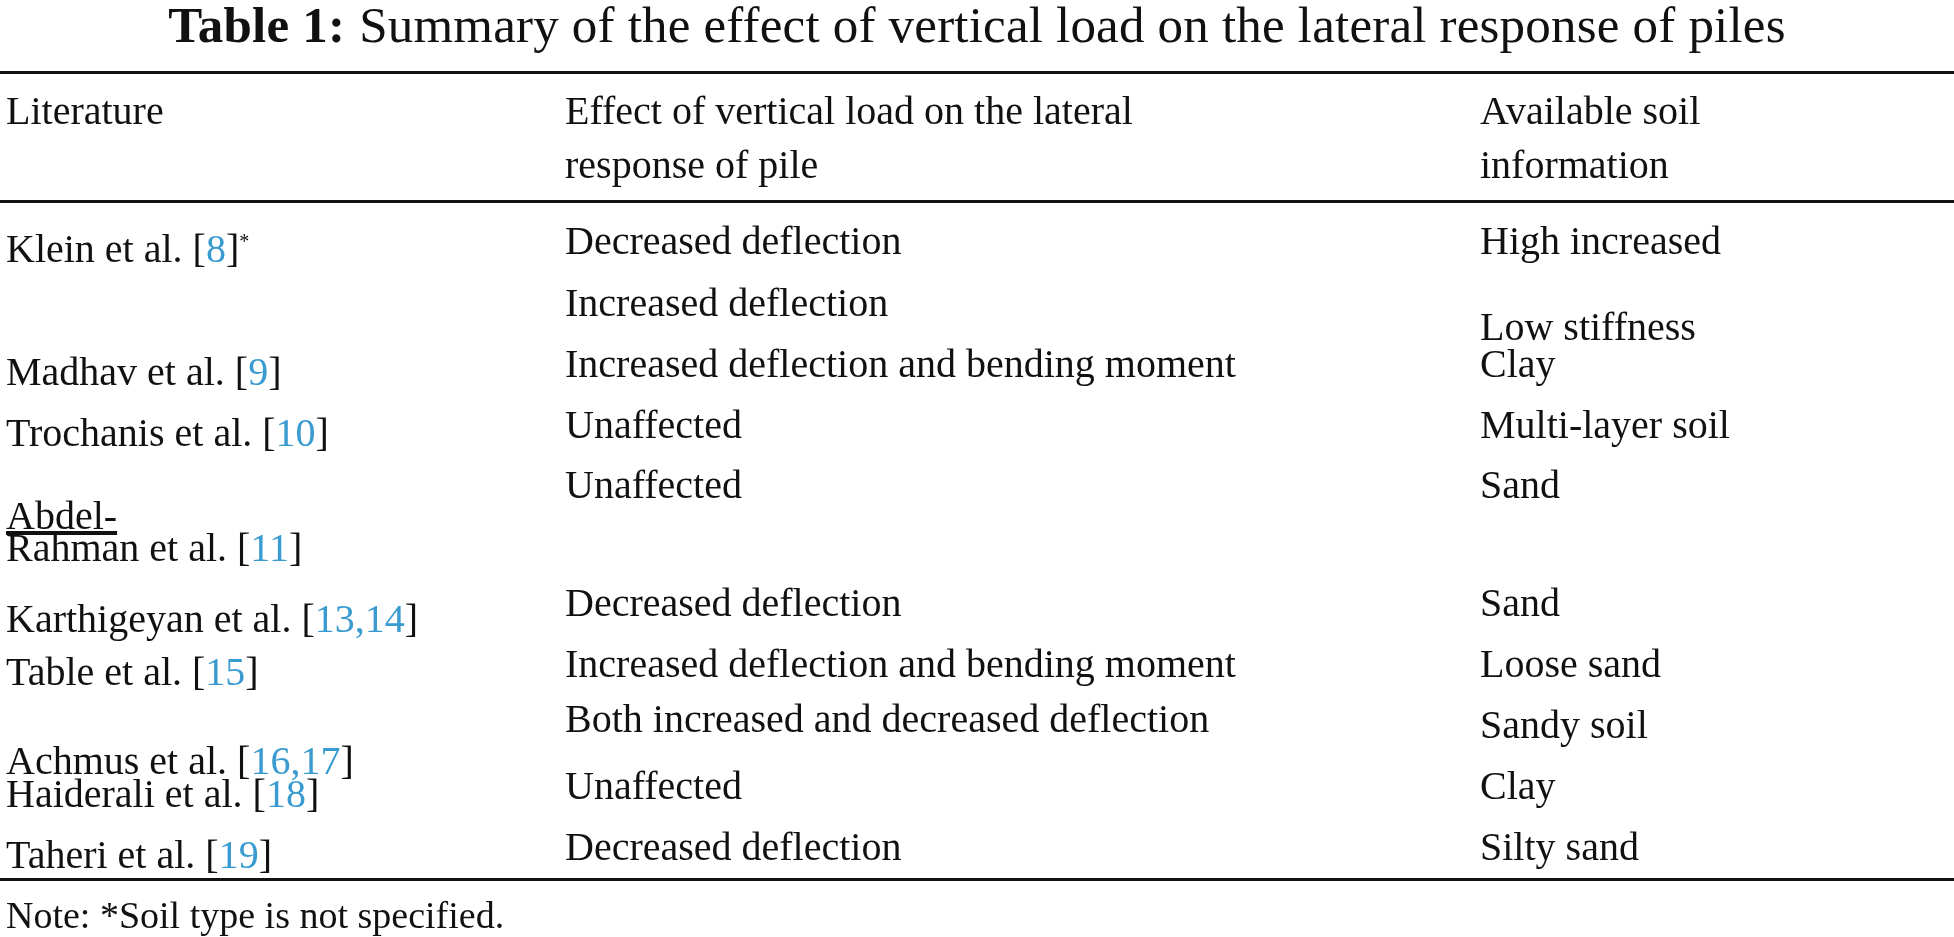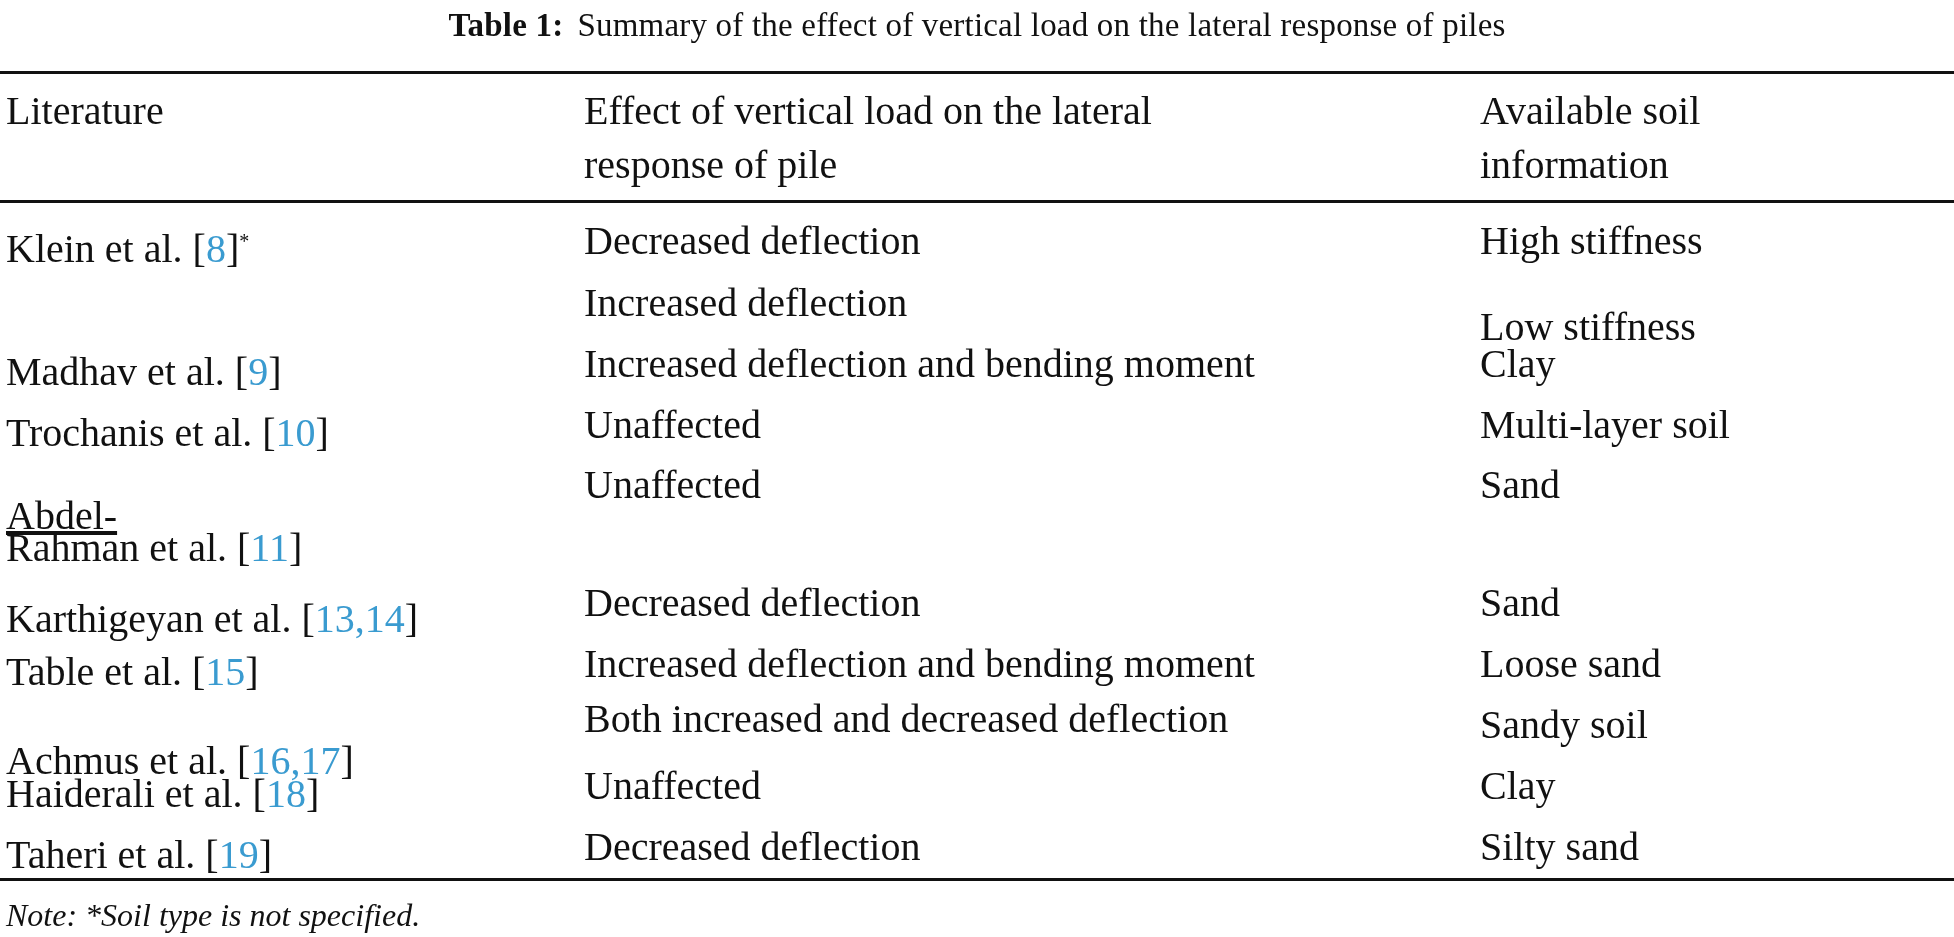--- a/index.html
+++ b/index.html
@@ -1,51 +1,51 @@
 <!DOCTYPE html>
 <html><head>
 <meta charset="utf-8">
 <style>
   html, body { margin: 0; padding: 0; background: #ffffff; }
   body { width: 1954px; height: 937px; position: relative; overflow: hidden;
          font-family: "Liberation Serif", "DejaVu Serif", serif; color: #111; }
   .title { position: absolute; top: 2px; left: 0; width: 1954px; text-align: center;
-           font-size: 33px; line-height: 46px; letter-spacing: 0.2px; }
+           font-size: 51px; line-height: 46px; letter-spacing: 0.2px; }
   .title b { font-weight: bold; margin-right: 14px; }
   .rule { position: absolute; left: 0; width: 1954px; background: #111; }
   .rule.top { top: 71px; height: 3px; }
   .rule.head { top: 200px; height: 3px; }
   .rule.bottom { top: 878px; height: 3px; }
   .cell { position: absolute; font-size: 40px; line-height: 54px; white-space: nowrap; }
   .c1 { left: 6px; text-align: right; }
-  .c2 { left: 565px; margin-left: 19px; }
+  .c2 { left: 565px; }
   .c3 { left: 1480px; }
   .cite { color: #3a9bd0; }
   .sup { font-size: 20px; vertical-align: 14px; }
-  .note { position: absolute; left: 6px; top: 896px; font-size: 32px; line-height: 38px; font-style: italic; }
+  .note { position: absolute; left: 6px; top: 896px; font-size: 38px; line-height: 38px; }
 </style>
 </head>
 <body>
 
 <div class="title"><b>Table 1:</b><span>Summary of the effect of vertical load on the lateral response of piles</span></div>
 
 <div class="rule top"></div>
 
 <div class="cell c1" style="top:84px">Literature</div>
 <div class="cell c2" style="top:84px">Effect of vertical load on the lateral</div>
 <div class="cell c2" style="top:138px">response of pile</div>
 <div class="cell c3" style="top:84px">Available soil</div>
 <div class="cell c3" style="top:138px">information</div>
 
 <div class="rule head"></div>
 
 <div id="rows">
     <div class="cell c1" style="top: 214px;"><span>Klein et al. [</span><span class="cite">8</span><span>]</span><span class="sup">*</span></div>
     <div class="cell c2" style="top: 214px;">Decreased deflection</div>
-    <div class="cell c3" style="top: 214px;">High stiffness</div>
+    <div class="cell c3" style="top: 214px;">High increased</div>
     <div class="cell c1" style="top: 276px;"><span></span><span class="cite"></span><span></span><span class="sup"></span></div>
     <div class="cell c2" style="top: 276px;">Increased deflection</div>
     <div class="cell c3" style="top: 264px; margin-top: 36px;">Low stiffness</div>
     <div class="cell c1" style="top: 337px;"><span>Madhav et al. [</span><span class="cite">9</span><span>]</span><span class="sup"></span></div>
     <div class="cell c2" style="top: 337px;">Increased deflection and bending moment</div>
     <div class="cell c3" style="top: 337px;">Clay</div>
     <div class="cell c1" style="top: 398px;"><span>Trochanis et al. [</span><span class="cite">10</span><span>]</span><span class="sup"></span></div>
     <div class="cell c2" style="top: 398px;">Unaffected</div>
     <div class="cell c3" style="top: 398px;">Multi-layer soil</div>
     <div class="cell c1" style="top: 481px; text-decoration: underline;"><span>Abdel-</span><span class="cite"></span><span></span><span class="sup"></span></div>

